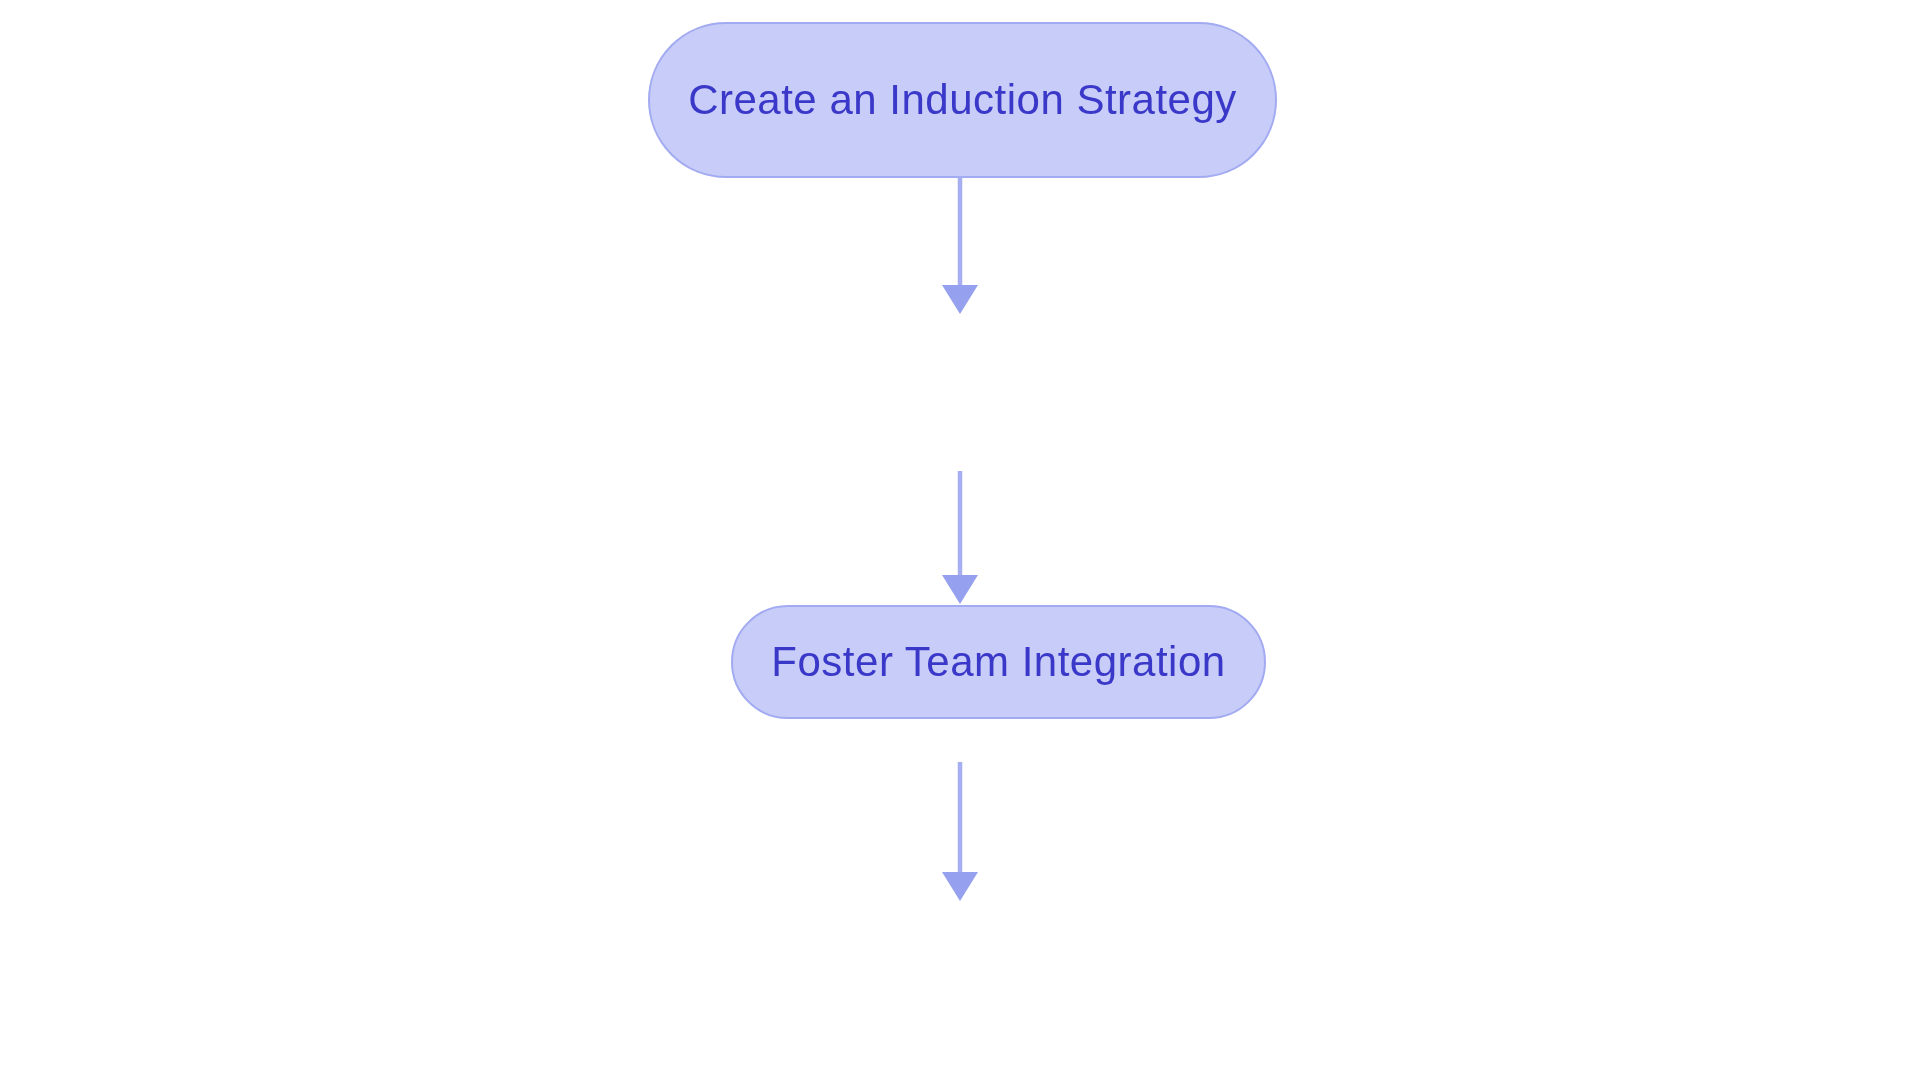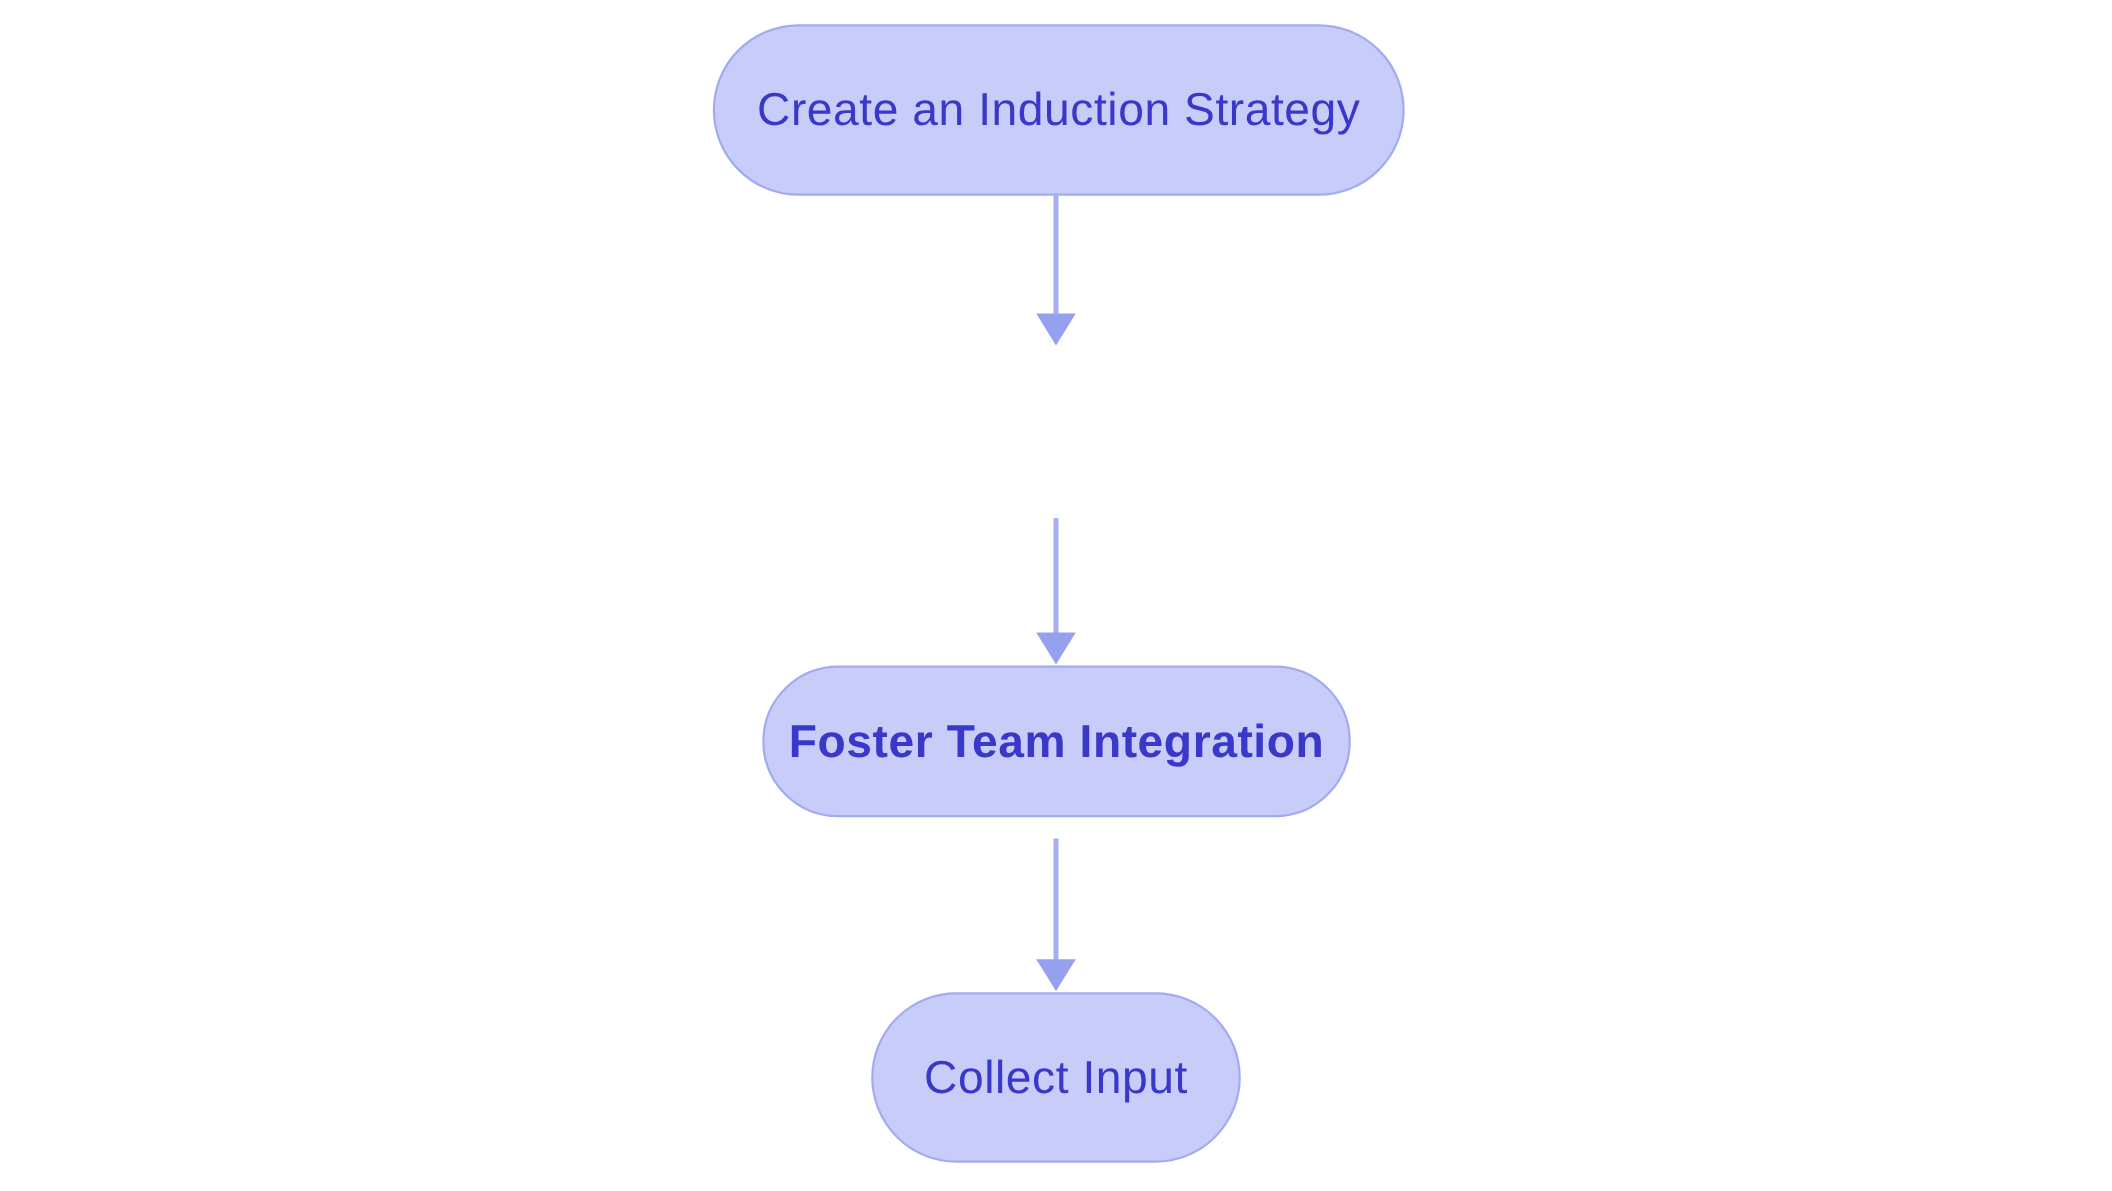--- a/index.html
+++ b/index.html
@@ -38,21 +38,21 @@
     justify-content: center;
     color: var(--text-color);
     font-size: 42px;
     font-weight: 400;
     letter-spacing: 0.5px;
     white-space: nowrap;
     text-align: center;
   }
   .node-1 { left: 648px; top: 22px;  width: 629px; height: 156px; }
   .node-2 { left: 678px; top: 315px; width: 565px; height: 157px; }
-  .node-3 { left: 693px; top: 605px; width: 535px; height: 138px; font-weight: bold; }
+  .node-3 { left: 731px; top: 605px; width: 535px; height: 114px; }
   .node-4 { left: 792px; top: 902px; width: 336px; height: 155px; }
   .flow-arrow {
     position: absolute;
     left: 938px;
     width: 44px;
     display: block;
   }
   .arrow-1 { top: 177px; height: 138px; }
   .arrow-2 { top: 471px; height: 134px; }
   .arrow-3 { top: 762px; height: 140px; }
@@ -81,17 +81,14 @@
 
   <div class="flow-node node-3">
     <span>Foster Team Integration</span>
   </div>
 
   <svg class="flow-arrow arrow-3" viewBox="0 0 44 140" preserveAspectRatio="none">
     <line x1="22" y1="0" x2="22" y2="112"></line>
     <polygon points="4,110 40,110 22,139"></polygon>
   </svg>
 
-  <div class="flow-node node-4">
-    <span>Collect Input</span>
-  </div>
 
 </div>
 
 </body></html>

